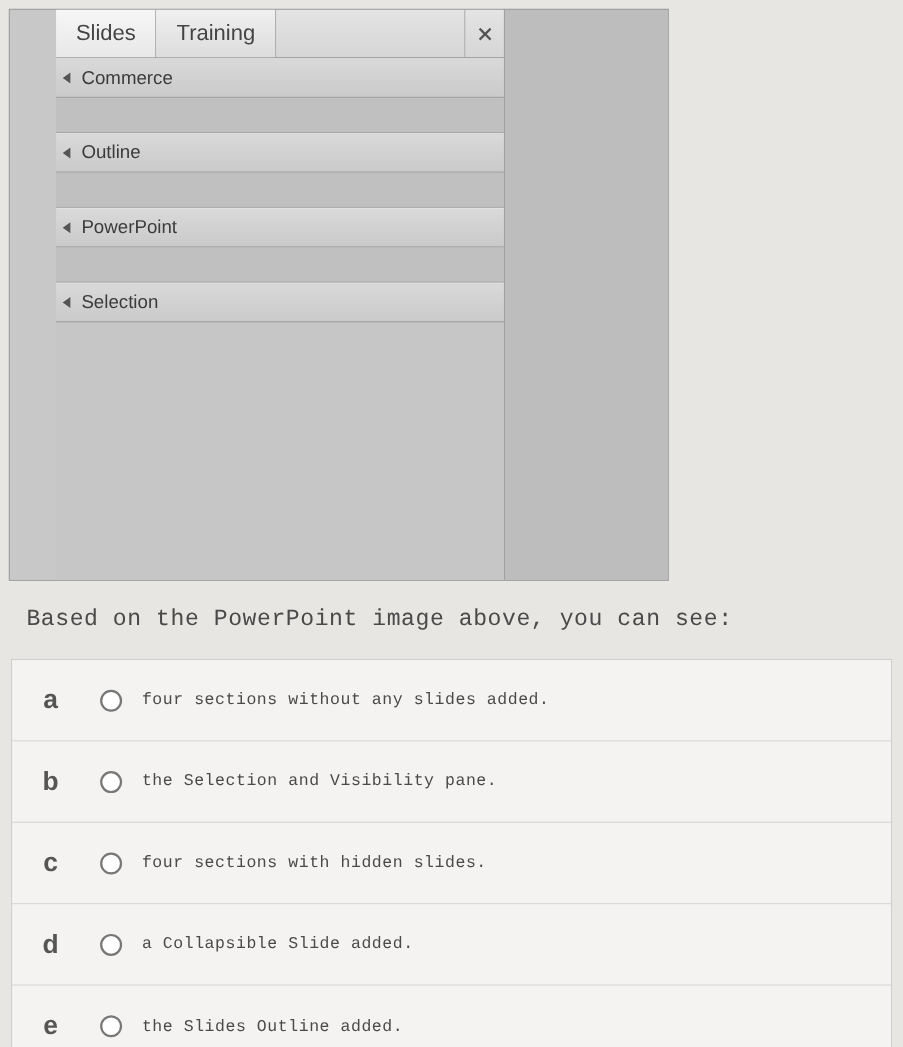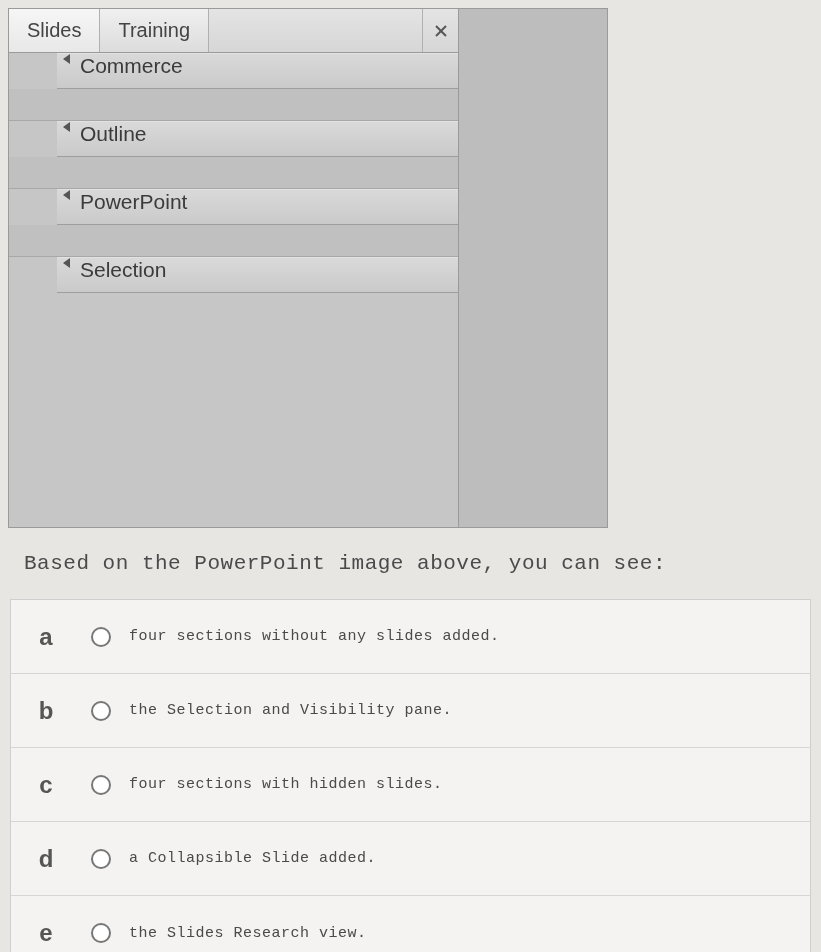--- a/index.html
+++ b/index.html
@@ -21,20 +21,21 @@
     border: 1px solid #9a9a9a;
     background: #d0d0d0;
   }
   .ppt-panel {
     width: 450px;
     height: 100%;
     background: #c8c8c8;
     border-right: 1px solid #9a9a9a;
     display: flex;
     flex-direction: column;
+    padding-left: 42px;
   }
   .tabs-row {
     display: flex;
     align-items: stretch;
     height: 44px;
     background: linear-gradient(#e4e4e4,#d6d6d6);
     border-bottom: 1px solid #9a9a9a;
   }
   .tab {
     display: flex;
@@ -62,29 +63,29 @@
     border-left: 1px solid #b0b0b0;
   }
   .close-btn svg { width: 16px; height: 16px; }
 
   .sections {
     flex: 1;
     background: #c6c6c6;
   }
   .section-header {
     display: flex;
+    align-items: center;
     height: 36px;
     background: linear-gradient(#d9d9d9,#cacaca);
     border-top: 1px solid #e2e2e2;
     border-bottom: 1px solid #9e9e9e;
     padding-left: 6px;
     cursor: pointer;
-    font-size: 21px;
+    font-size: 17px;
     color: #3b3b3b;
-    margin-left: 48px;
   }
   .section-gap {
     height: 32px;
     background: #c0c0c0;
     border-bottom: 1px solid #a8a8a8;
   }
   .tri {
     width: 0; height: 0;
     border-top: 5px solid transparent;
     border-bottom: 5px solid transparent;
@@ -220,15 +221,15 @@
     <div class="opt-radio">
         <div class="ring"></div>
       </div>
     <div class="opt-text">a Collapsible Slide added.</div>
   </div>
   <div class="opt-row">
     <div class="opt-letter">e</div>
     <div class="opt-radio">
         <div class="ring"></div>
       </div>
-    <div class="opt-text">the Slides Research view.</div>
+    <div class="opt-text">the Slides Outline added.</div>
   </div>
 </div>
 
 </body></html>

